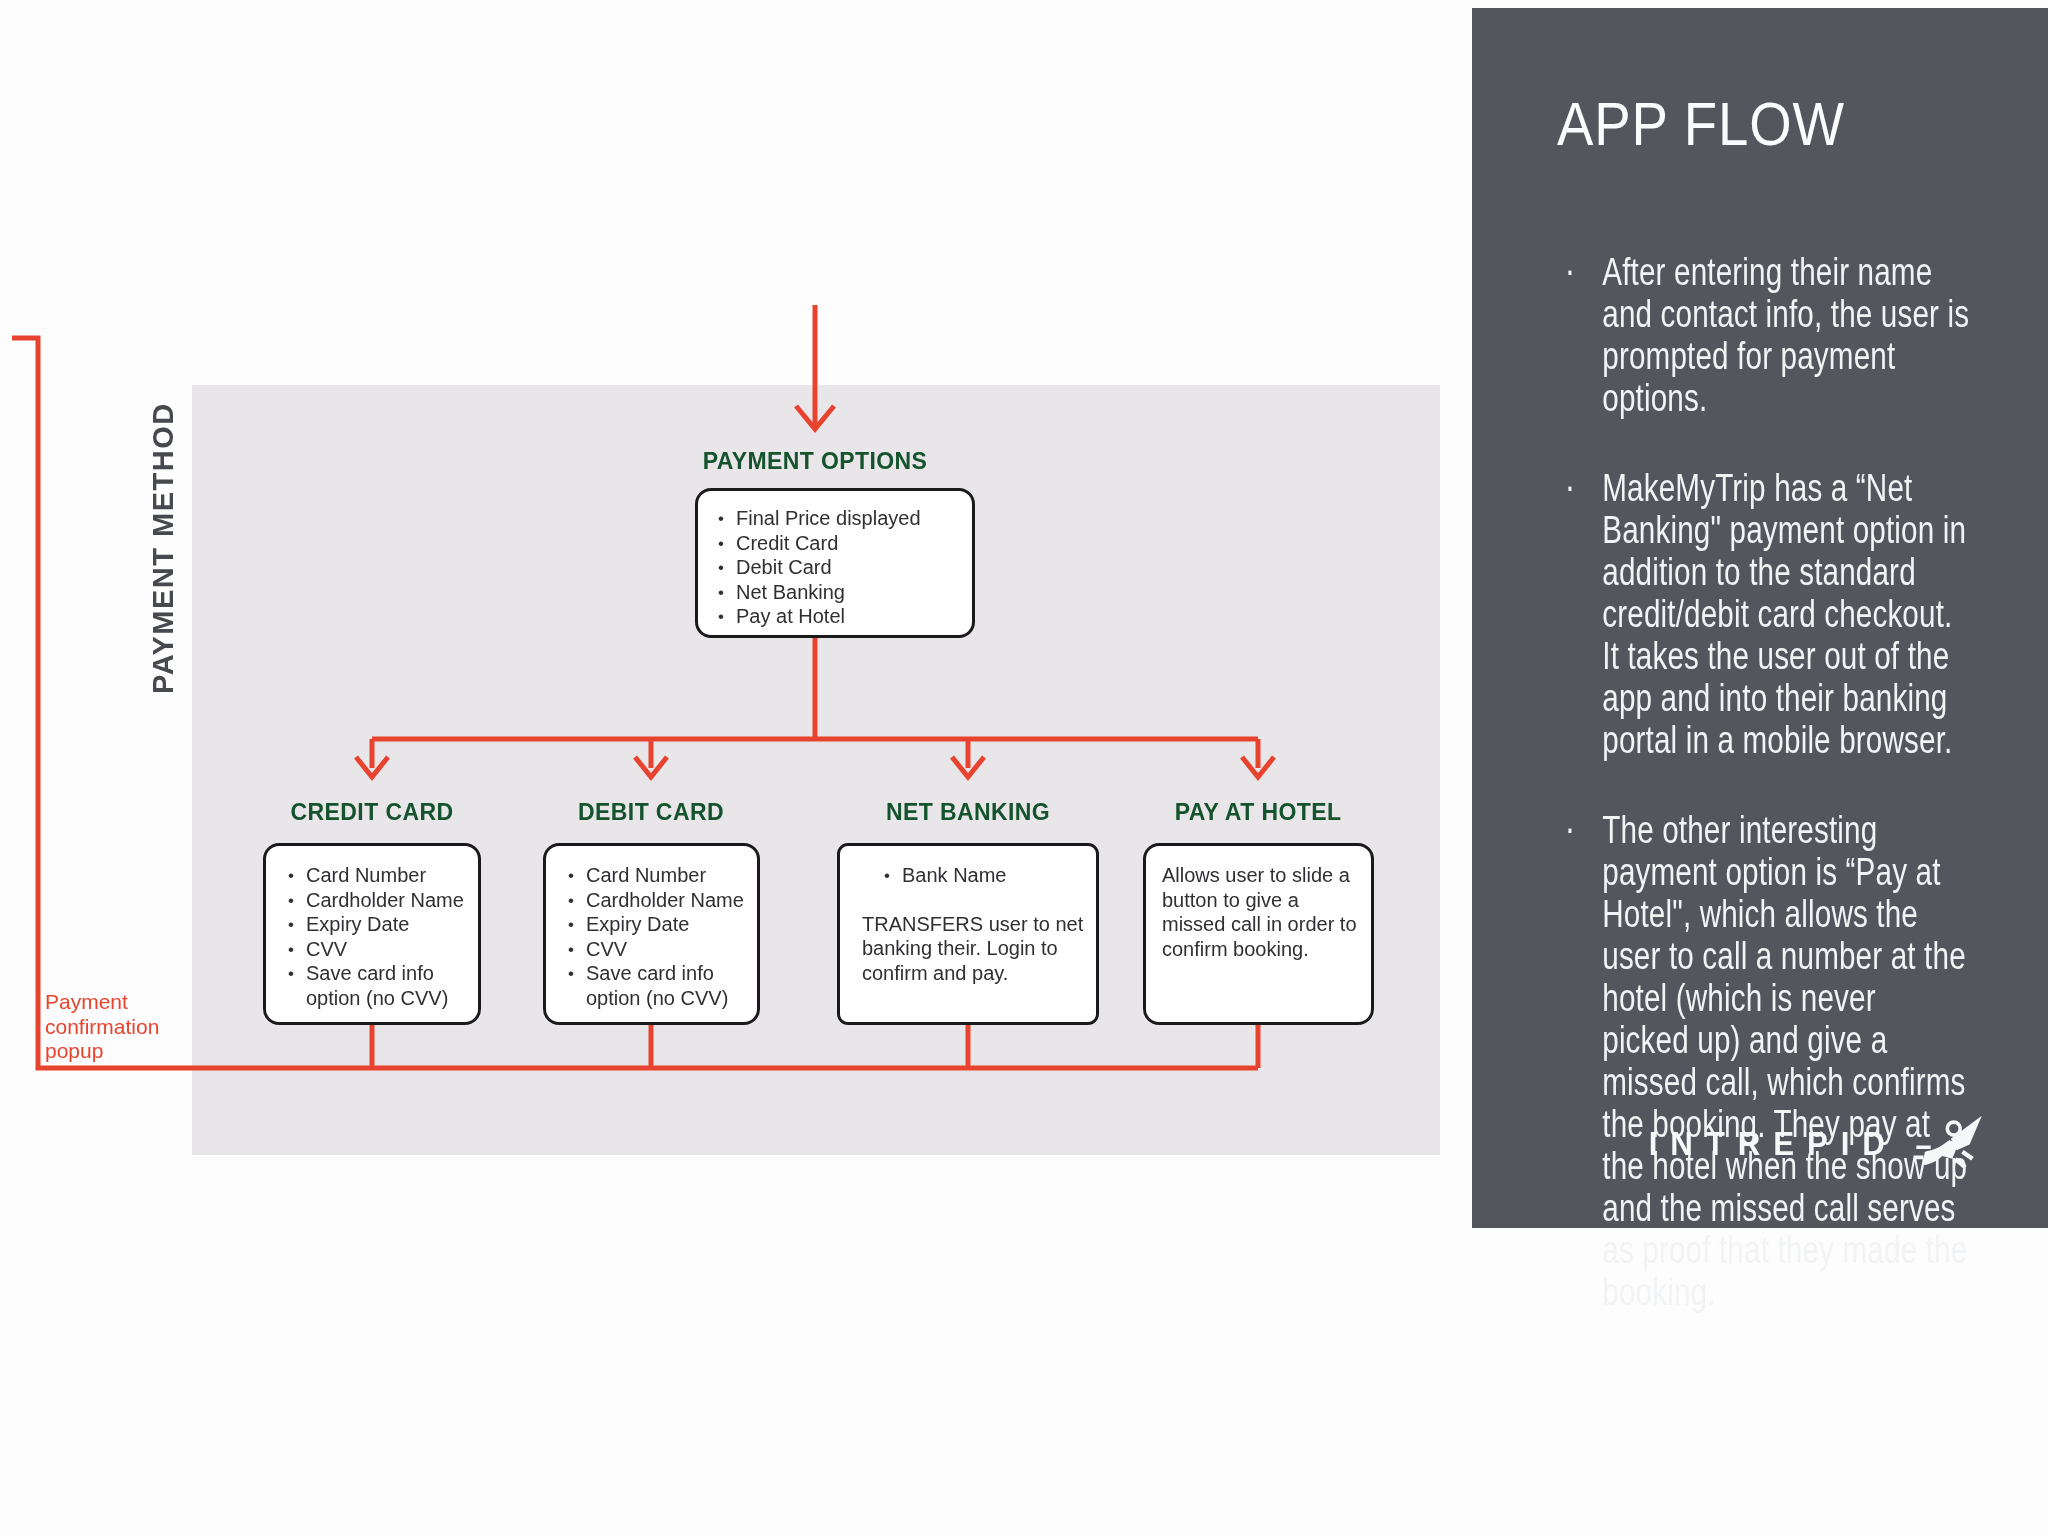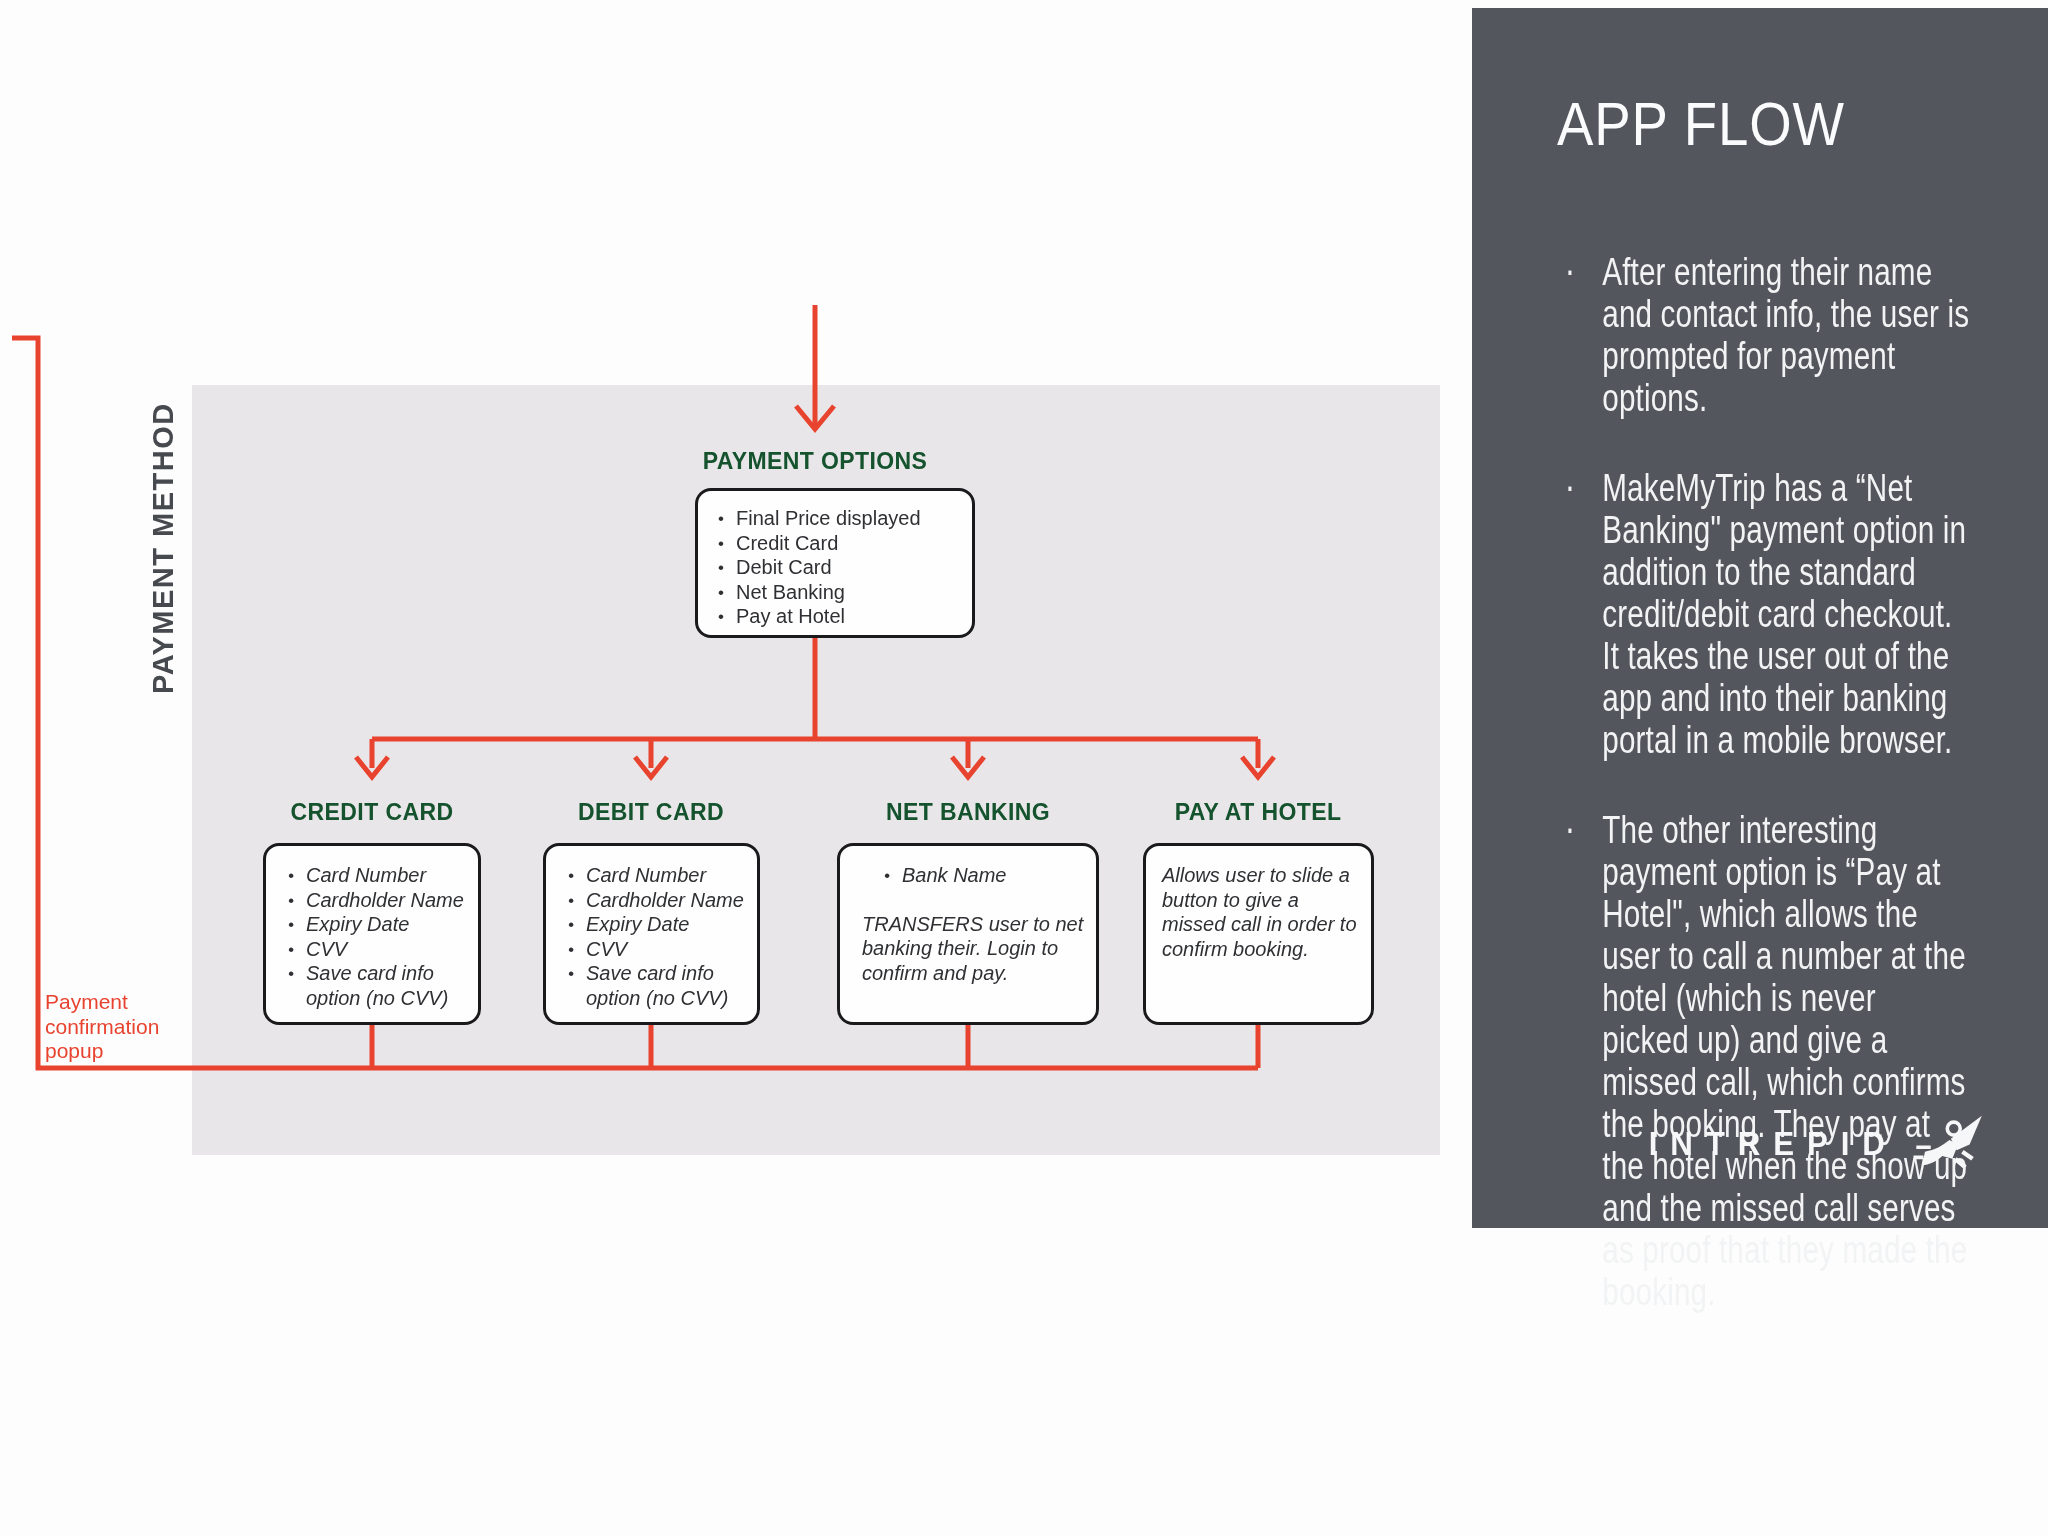--- a/index.html
+++ b/index.html
@@ -23,24 +23,24 @@
     position:absolute;z-index:3;background:#fefefe;
     border:3px solid var(--box-border);border-radius:16px;
     color:var(--diagram-text);font-size:20px;line-height:24.5px;
     box-sizing:border-box;
   }
   .node ul{list-style:none;margin:0;padding:0;}
   .node li{position:relative;padding-left:24px;}
   .node li::before{content:"•";position:absolute;left:6px;font-size:.85em;top:1px;}
   .root-box{left:695px;top:488px;width:280px;height:150px;padding:15px 8px 12px 14px;}
   .root-box li{white-space:nowrap;}
-  .branch-box{top:843px;height:182px;padding:17px 12px 12px 16px;font-style:italic;}
+  .branch-box{top:843px;height:182px;padding:17px 12px 12px 16px;}
   .box-credit{left:263px;width:218px;}
   .box-debit{left:543px;width:217px;}
-  .box-net{left:837px;width:262px;padding-left:22px;}
+  .box-net{left:837px;width:262px;padding-left:22px;border-radius:11px;}
   .box-net ul{padding-left:16px;}
   .box-payhotel{left:1143px;width:231px;padding:17px 14px 12px 16px;}
   .node .note{margin:24px 0 0 0;}
   .box-payhotel .note{margin-top:0;}
   .title-root{left:675px;top:448px;width:280px;}
   .title-credit{left:242px;top:799px;width:260px;}
   .title-debit{left:521px;top:799px;width:260px;}
   .title-net{left:838px;top:799px;width:260px;}
   .title-payhotel{left:1128px;top:799px;width:260px;}
   

